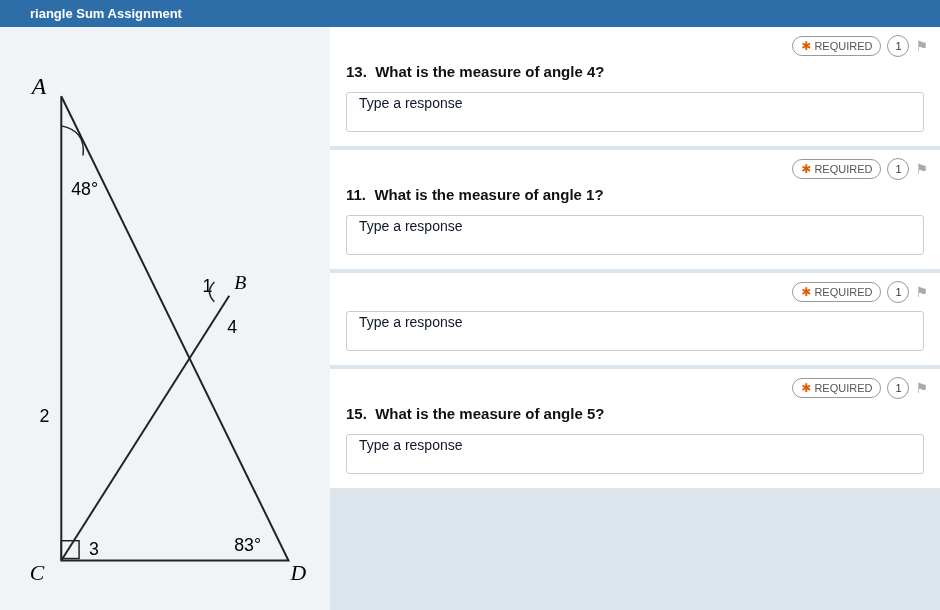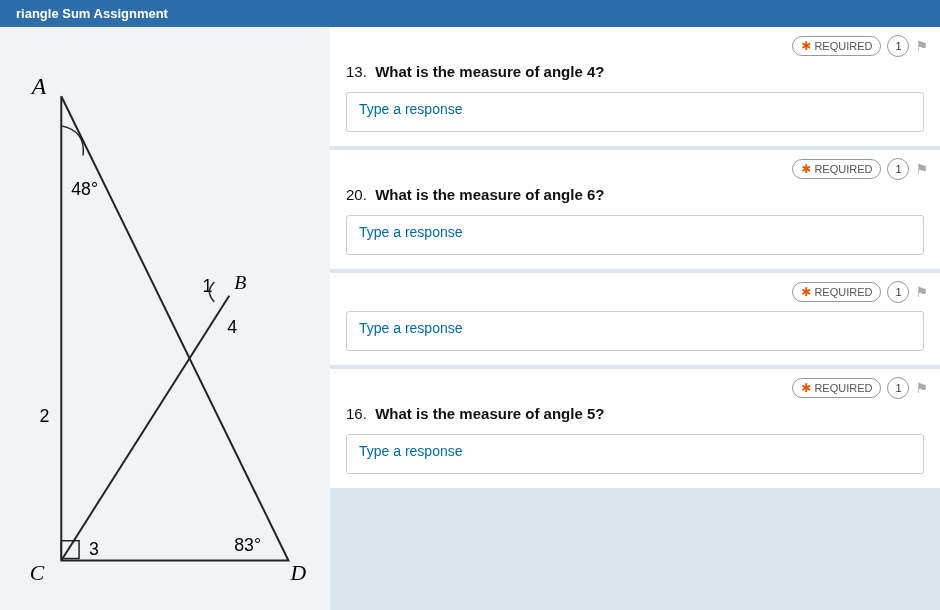--- a/index.html
+++ b/index.html
@@ -9,21 +9,21 @@
       width: 940px;
       height: 610px;
       overflow: hidden;
       display: flex;
       flex-direction: column;
     }
 
     .title-bar {
       background: #2d6da8;
       color: white;
-      padding: 6px 16px;
+      padding: 6px 30px;
       font-size: 13px;
       font-weight: bold;
       flex-shrink: 0;
     }
 
     .main-content {
       display: flex;
       flex: 1;
       overflow: hidden;
     }
@@ -98,31 +98,31 @@
     }
 
     .question-text {
       padding: 2px 16px 8px 16px;
       font-size: 15px;
       font-weight: 600;
       color: #111;
     }
 
     .question-number {
-      font-weight: 400;
+      font-weight: 700;
       text-align: center;
     }
 
     .response-input {
       margin: 4px 16px 14px 16px;
       border: 1px solid #ccc;
       border-radius: 3px;
-      padding: 8px 12px;
+      padding: 2px 12px;
       font-size: 14px;
-      color: #0369a1;
+      color: #0f172a;
       background: white;
       cursor: text;
       min-height: 40px;
     }
 
     
     .triangle-svg {
       width: 100%;
       height: 100%;
     }
@@ -194,22 +194,22 @@
     <div class="question-block">
       <div class="question-header">
         <div class="required-badge">
           <span class="required-star">✱</span>
           <span>REQUIRED</span>
         </div>
         <div class="point-badge">1</div>
         <span class="flag-icon">⚑</span>
       </div>
       <div class="question-text">
-        <span class="question-number">20.</span>
-        &nbsp;<span>What is the measure of angle 6?</span>
+        <span class="question-number">11.</span>
+        &nbsp;<span>What is the measure of angle 1?</span>
       </div>
       <div class="response-input">
         <span>Type a response</span>
       </div>
     </div>
 
     <div class="question-block">
       <div class="question-header">
         <div class="required-badge">
           <span class="required-star">✱</span>
@@ -226,21 +226,21 @@
     <div class="question-block">
       <div class="question-header">
         <div class="required-badge">
           <span class="required-star">✱</span>
           <span>REQUIRED</span>
         </div>
         <div class="point-badge">1</div>
         <span class="flag-icon">⚑</span>
       </div>
       <div class="question-text">
-        <span class="question-number">16.</span>
+        <span class="question-number">15.</span>
         &nbsp;<span>What is the measure of angle 5?</span>
       </div>
       <div class="response-input">
         <span>Type a response</span>
       </div>
     </div>
 
   </div>
 </div>
 

